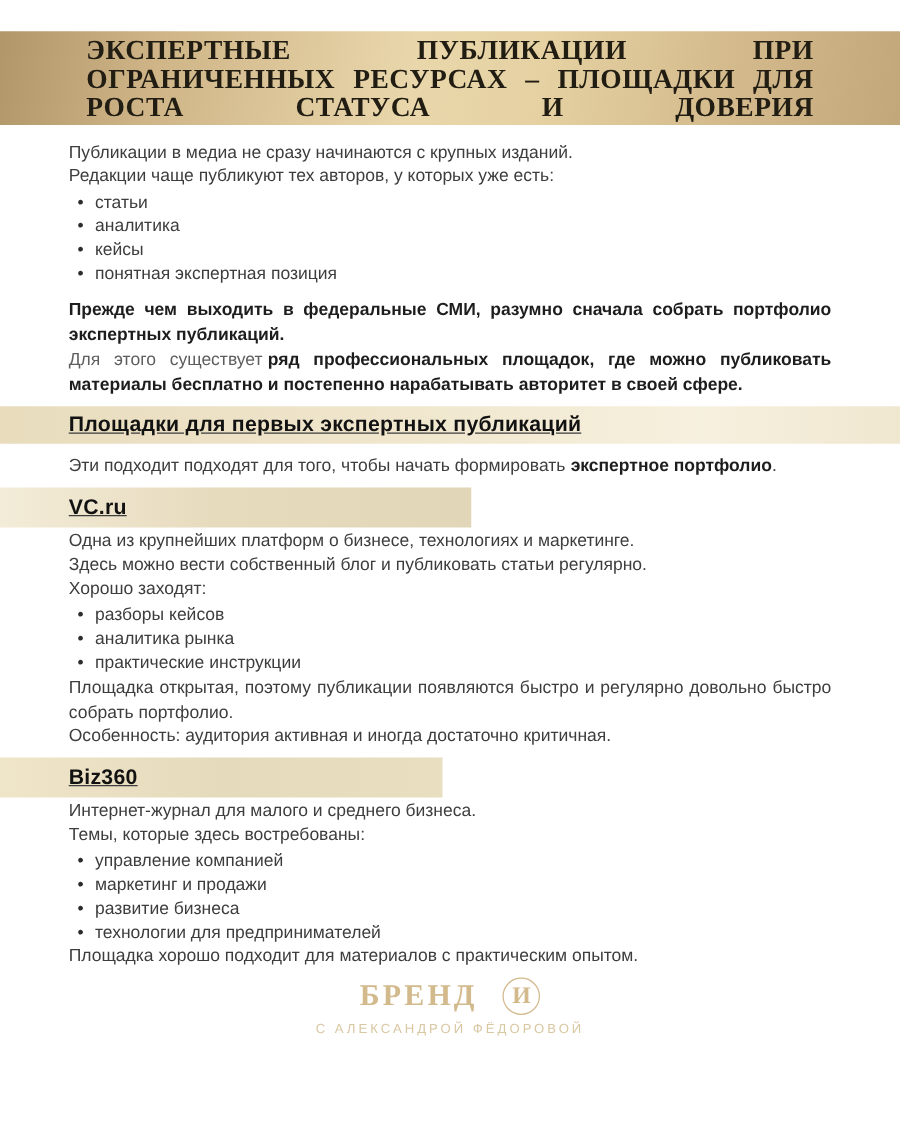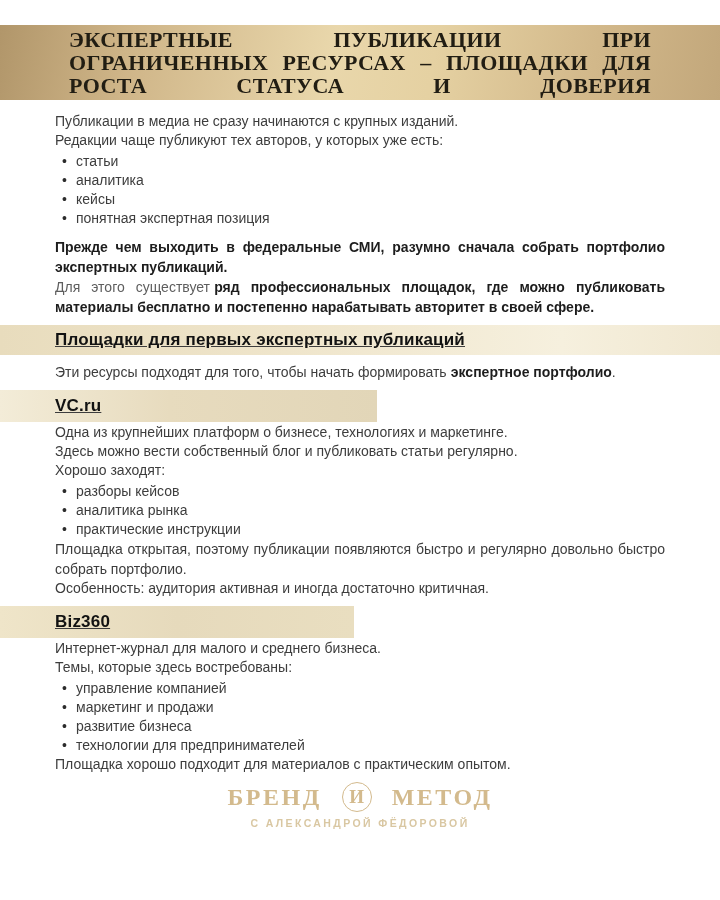--- a/index.html
+++ b/index.html
@@ -120,21 +120,21 @@
     display: flex;
     align-items: center;
     justify-content: center;
     font-size: 19px;
     letter-spacing: 0;
     flex: 0 0 auto;
   }
   .tagline {
     margin-top: 5px;
     font-size: 10.5px;
-    font-weight: bold;
+    font-weight: normal;
     letter-spacing: 2.4px;
     color: #d9c7a2;
   }
 </style>
 </head>
 <body>
 
 <div class="page">
 
   <div class="header-band">
@@ -155,21 +155,21 @@
   <section class="text advice">
     <p class="justify bold">Прежде чем выходить в федеральные СМИ, разумно сначала собрать портфолио экспертных публикаций.</p>
     <p class="justify"><span class="muted lead-normal">Для этого существует</span><span class="bold">ряд профессиональных площадок, где можно публиковать материалы бесплатно и постепенно нарабатывать авторитет в своей сфере.</span></p>
   </section>
 
   <div class="band band-full">
     <h2>Площадки для первых экспертных публикаций</h2>
   </div>
 
   <section class="text">
-    <p class="justify sect-intro"><span class="lead-normal">Эти ресурсы подходят для того, чтобы начать формировать</span><span class="bold">экспертное портфолио</span><span>.</span></p>
+    <p class="justify sect-intro"><span class="lead-normal">Эти подходит подходят для того, чтобы начать формировать</span><span class="bold">экспертное портфолио</span><span>.</span></p>
   </section>
 
   <div class="band band-vc">
     <h2>VC.ru</h2>
   </div>
 
   <section class="text platform-body">
     <p>Одна из крупнейших платформ о бизнесе, технологиях и маркетинге.</p>
     <p>Здесь можно вести собственный блог и публиковать статьи регулярно.</p>
     <p>Хорошо заходят:</p>
@@ -195,18 +195,17 @@
       <li>развитие бизнеса</li>
       <li>технологии для предпринимателей</li>
     </ul>
     <p>Площадка хорошо подходит для материалов с практическим опытом.</p>
   </section>
 
   <footer class="brand">
     <div class="brand-row">
       <span>БРЕНД</span>
       <span class="brand-circle">И</span>
-      <span>МЕТОД</span>
     </div>
     <div class="tagline">С АЛЕКСАНДРОЙ  ФЁДОРОВОЙ</div>
   </footer>
 
 </div>
 
 </body></html>

